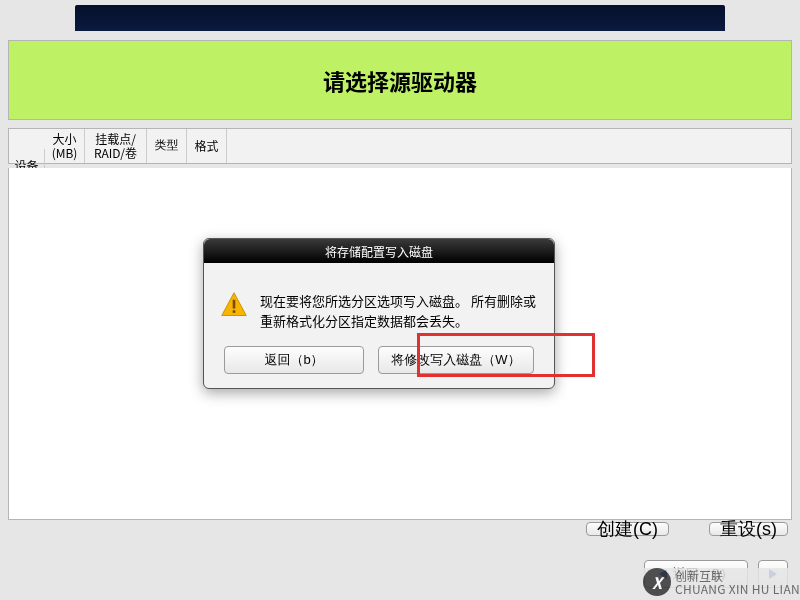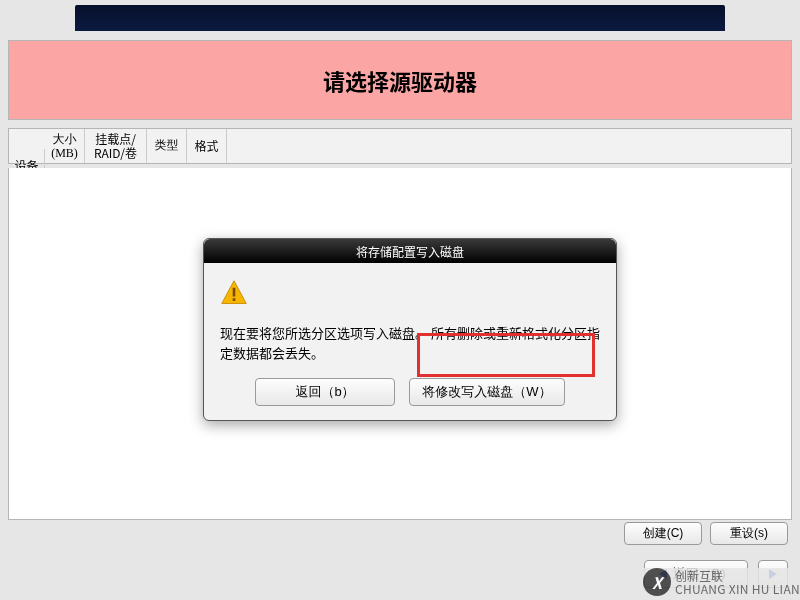--- a/index.html
+++ b/index.html
@@ -23,21 +23,21 @@
     height: 26px;
     background: linear-gradient(to bottom, #06102a, #0b1a40);
     border-radius: 2px 2px 0 0;
   }
   .title-panel {
     position: absolute;
     top: 40px;
     left: 8px;
     right: 8px;
     height: 80px;
-    background: #fca5a5;
+    background: #bef264;
     border: 1px solid #b5b5b5;
     display: flex;
     align-items: center;
     justify-content: center;
   }
   .title-text {
     font-size: 22px;
     font-weight: bold;
   }
   .table-header {
@@ -82,31 +82,32 @@
     left: 8px;
     right: 8px;
     bottom: 48px;
     height: 30px;
     display: flex;
     justify-content: flex-end;
     gap: 8px;
     padding-right: 4px;
   }
   .std-btn {
-    height: 23px;
+    height: 14px;
     min-width: 78px;
     padding: 0 10px;
     background: linear-gradient(to bottom, #fdfdfd, #e8e8e8);
     border: 1px solid #9a9a9a;
     border-radius: 4px;
-    font-size: 12px;
+    font-size: 18px;
     display: inline-flex;
     align-items: center;
     justify-content: center;
     cursor: pointer;
+    margin-left: 32px;
   }
   .std-btn.disabled {
     color: #a0a0a0;
     border-color: #c5c5c5;
     background: linear-gradient(to bottom, #f6f6f6, #ececec);
     cursor: default;
   }
   .nav-row {
     position: absolute;
     left: 8px;
@@ -142,43 +143,42 @@
     width: 0; height: 0;
     border-top: 5px solid transparent;
     border-bottom: 5px solid transparent;
     border-left: 8px solid #2a4dd0;
   }
   
   .dialog {
     position: absolute;
     top: 238px;
     left: 203px;
-    width: 414px;
+    width: 352px;
     background: #f2f2f2;
     border: 1px solid #555;
     border-radius: 6px;
     box-shadow: 0 4px 14px rgba(0,0,0,0.35);
     overflow: visible;
   }
   .dialog-titlebar {
     height: 24px;
     background: linear-gradient(to bottom, #3a3a3a, #000);
     color: #fff;
     font-size: 12px;
     display: flex;
     align-items: center;
     justify-content: center;
     border-top-left-radius: 6px;
     border-top-right-radius: 6px;
   }
   .dialog-body {
     display: flex;
-    padding: 16px 16px 10px 16px;
+    padding: 28px 16px 10px 16px;
     gap: 12px;
-    flex-direction: column;
   }
   .warn-icon {
     width: 28px;
     flex: 0 0 28px;
   }
   .dialog-text {
     font-size: 13px;
     line-height: 1.5;
   }
   .dialog-buttons {
@@ -234,21 +234,21 @@
 <body>
 
 <div class="top-bar"></div>
 
 <div class="title-panel">
   <div class="title-text">请选择源驱动器</div>
 </div>
 
 <div class="table-header">
   <div class="col col-device">设备</div>
-  <div class="col col-size" style="white-space:pre;font-family:Liberation Serif, serif;">大小
+  <div class="col col-size" style="white-space:pre;">大小
 (MB)</div>
   <div class="col col-mount" style="white-space:pre;">挂载点/
 RAID/卷</div>
   <div class="col col-type">类型</div>
   <div class="col col-format">格式</div>
 </div>
 
 <div class="table-body"></div>
 
 <div class="action-row">

